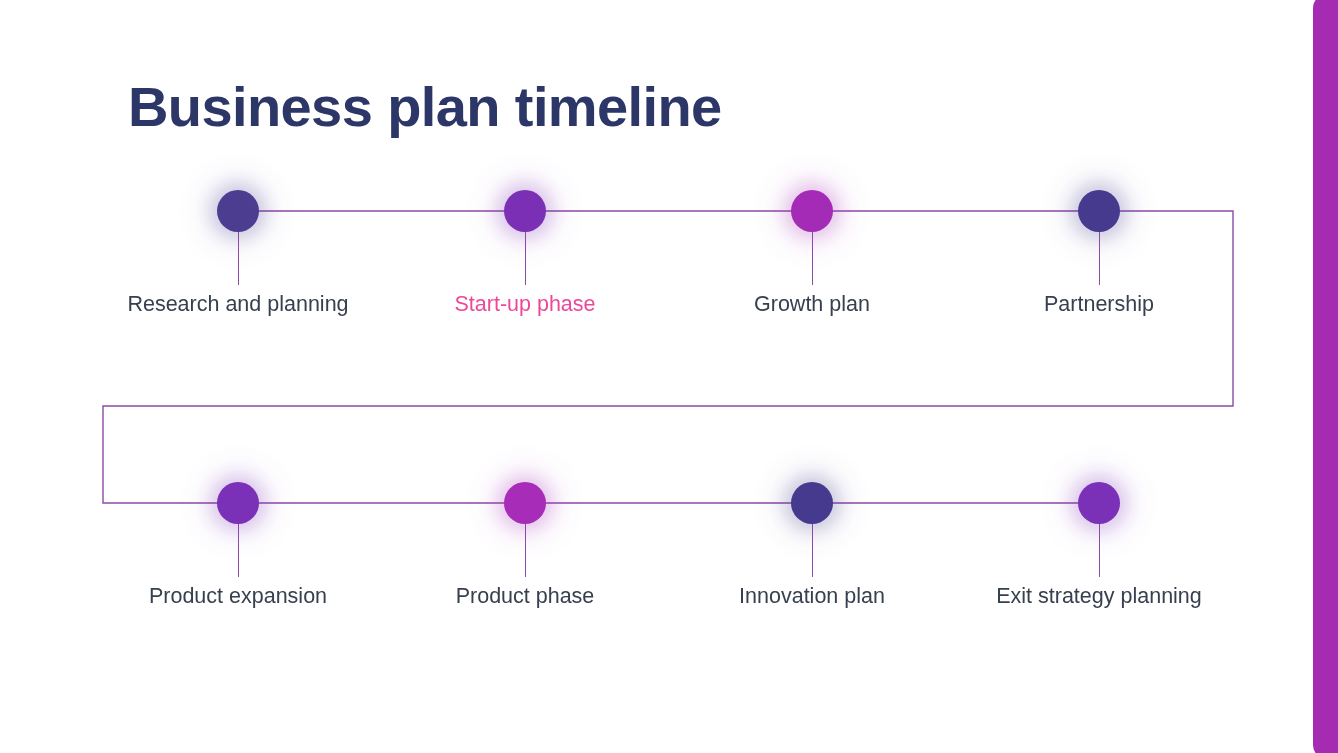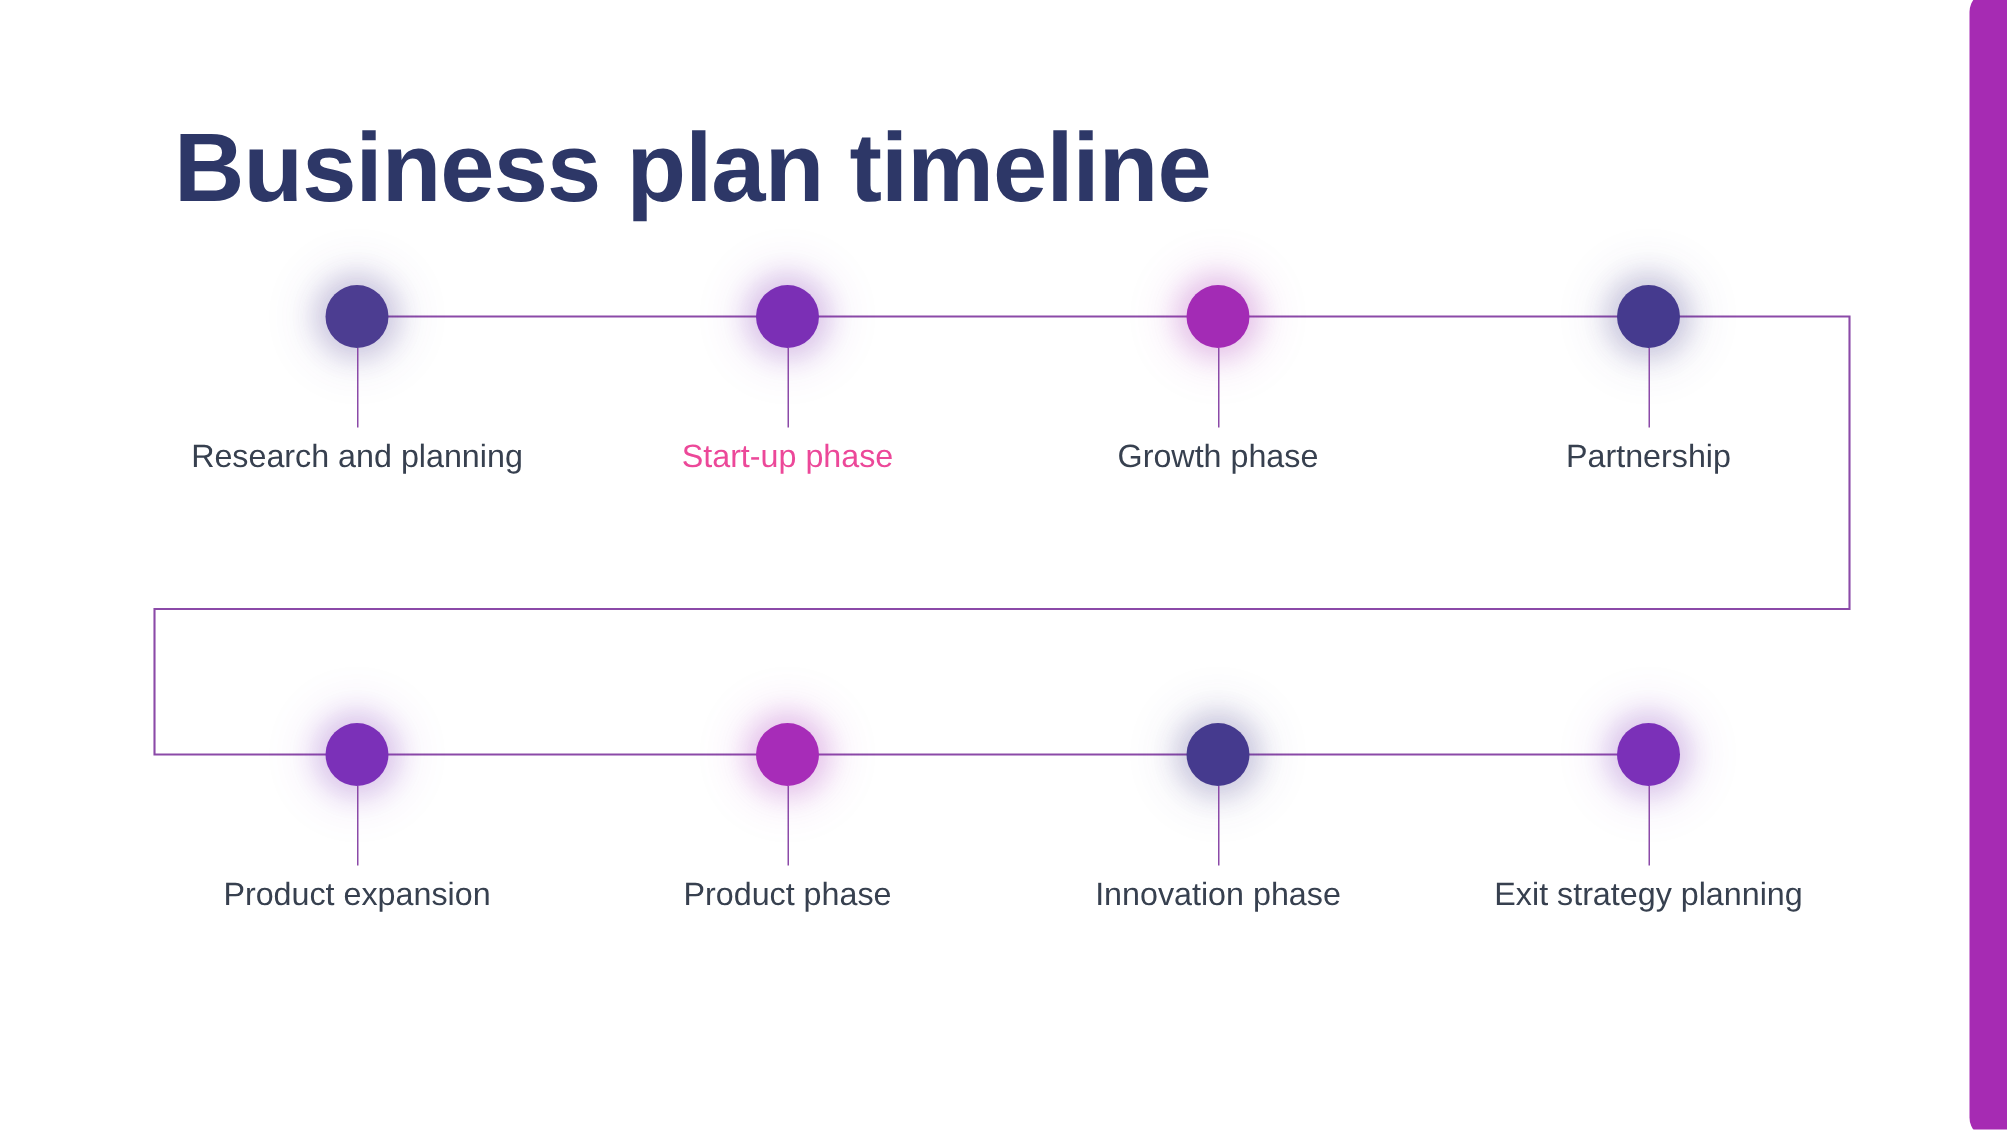--- a/index.html
+++ b/index.html
@@ -30,23 +30,23 @@
     width: 40px;
     height: 765px;
     background: #a62bb3;
     border-top-left-radius: 14px;
     border-bottom-left-radius: 14px;
   }
 
   
   #page-title {
     position: absolute;
-    left: 116px;
+    left: 128px;
     top: 76px;
-    font-size: 65px;
+    font-size: 56px;
     font-weight: 700;
     color: #2d3767;
     letter-spacing: -0.6px;
     line-height: 1.12;
     white-space: nowrap;
   }
 
   
   #connector-path {
     position: absolute;
@@ -111,41 +111,41 @@
         <div class="node-label" style="color: rgb(55, 64, 79);">Research and planning</div>
       </div>
       <div class="timeline-node" style="left: 525px; top: 211px;">
         <div class="node-dot" style="background: rgb(123, 47, 181); box-shadow: rgba(123, 47, 181, 0.2) 0px 0px 16px 7px, rgba(123, 47, 181, 0.1) 0px 0px 30px 14px;"></div>
         <div class="node-stem" style="background: rgb(139, 74, 168);"></div>
         <div class="node-label" style="color: #ec4899;">Start-up phase</div>
       </div>
       <div class="timeline-node" style="left: 812px; top: 211px;">
         <div class="node-dot" style="background: rgb(163, 43, 181); box-shadow: rgba(163, 43, 181, 0.2) 0px 0px 16px 7px, rgba(163, 43, 181, 0.1) 0px 0px 30px 14px;"></div>
         <div class="node-stem" style="background: rgb(139, 74, 168);"></div>
-        <div class="node-label" style="color: rgb(55, 64, 79);">Growth phase</div>
+        <div class="node-label" style="color: rgb(55, 64, 79);">Growth plan</div>
       </div>
       <div class="timeline-node" style="left: 1099px; top: 211px;">
         <div class="node-dot" style="background: rgb(69, 58, 142); box-shadow: rgba(69, 58, 142, 0.2) 0px 0px 16px 7px, rgba(69, 58, 142, 0.1) 0px 0px 30px 14px;"></div>
         <div class="node-stem" style="background: rgb(139, 74, 168);"></div>
         <div class="node-label" style="color: rgb(55, 64, 79);">Partnership</div>
       </div>
       <div class="timeline-node" style="left: 238px; top: 503px;">
         <div class="node-dot" style="background: rgb(123, 48, 184); box-shadow: rgba(123, 48, 184, 0.2) 0px 0px 16px 7px, rgba(123, 48, 184, 0.1) 0px 0px 30px 14px;"></div>
         <div class="node-stem" style="background: rgb(139, 74, 168);"></div>
         <div class="node-label" style="color: rgb(55, 64, 79);">Product expansion</div>
       </div>
       <div class="timeline-node" style="left: 525px; top: 503px;">
         <div class="node-dot" style="background: rgb(167, 44, 184); box-shadow: rgba(167, 44, 184, 0.2) 0px 0px 16px 7px, rgba(167, 44, 184, 0.1) 0px 0px 30px 14px;"></div>
         <div class="node-stem" style="background: rgb(139, 74, 168);"></div>
         <div class="node-label" style="color: rgb(55, 64, 79);">Product phase</div>
       </div>
       <div class="timeline-node" style="left: 812px; top: 503px;">
         <div class="node-dot" style="background: rgb(69, 58, 142); box-shadow: rgba(69, 58, 142, 0.2) 0px 0px 16px 7px, rgba(69, 58, 142, 0.1) 0px 0px 30px 14px;"></div>
         <div class="node-stem" style="background: rgb(139, 74, 168);"></div>
-        <div class="node-label" style="color: rgb(55, 64, 79);">Innovation phase</div>
+        <div class="node-label" style="color: rgb(55, 64, 79);">Innovation plan</div>
       </div>
       <div class="timeline-node" style="left: 1099px; top: 503px;">
         <div class="node-dot" style="background: rgb(123, 48, 184); box-shadow: rgba(123, 48, 184, 0.2) 0px 0px 16px 7px, rgba(123, 48, 184, 0.1) 0px 0px 30px 14px;"></div>
         <div class="node-stem" style="background: rgb(139, 74, 168);"></div>
         <div class="node-label" style="color: rgb(55, 64, 79);">Exit strategy planning</div>
       </div>
     </div>
 
 </div>
 

